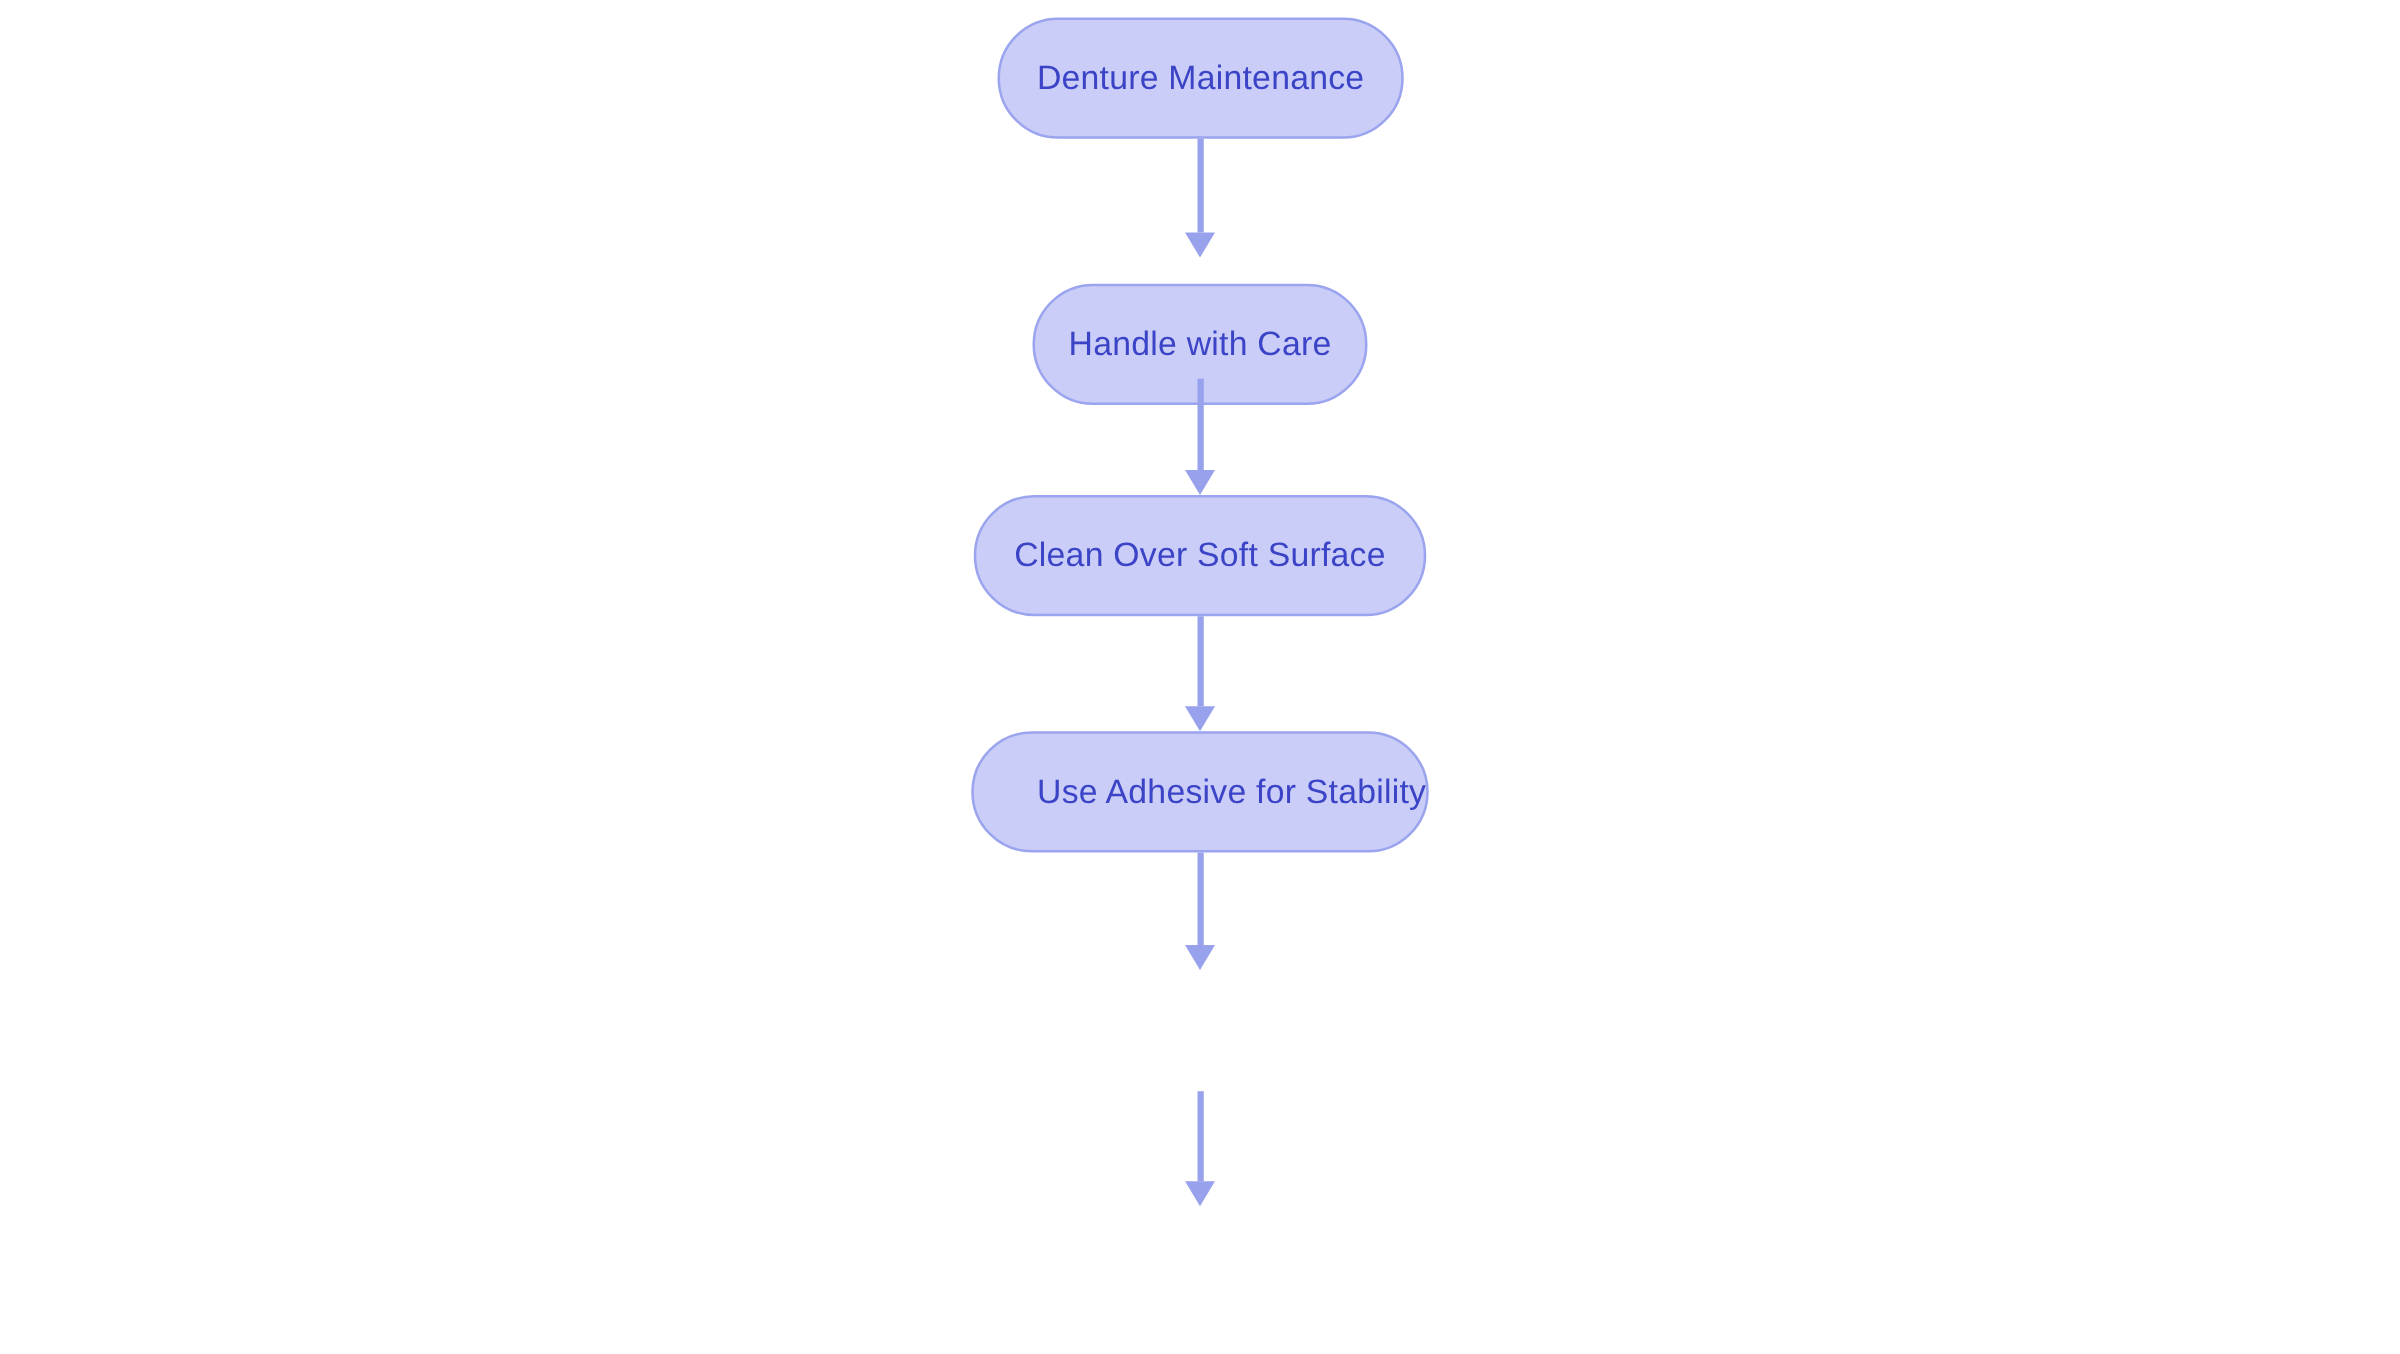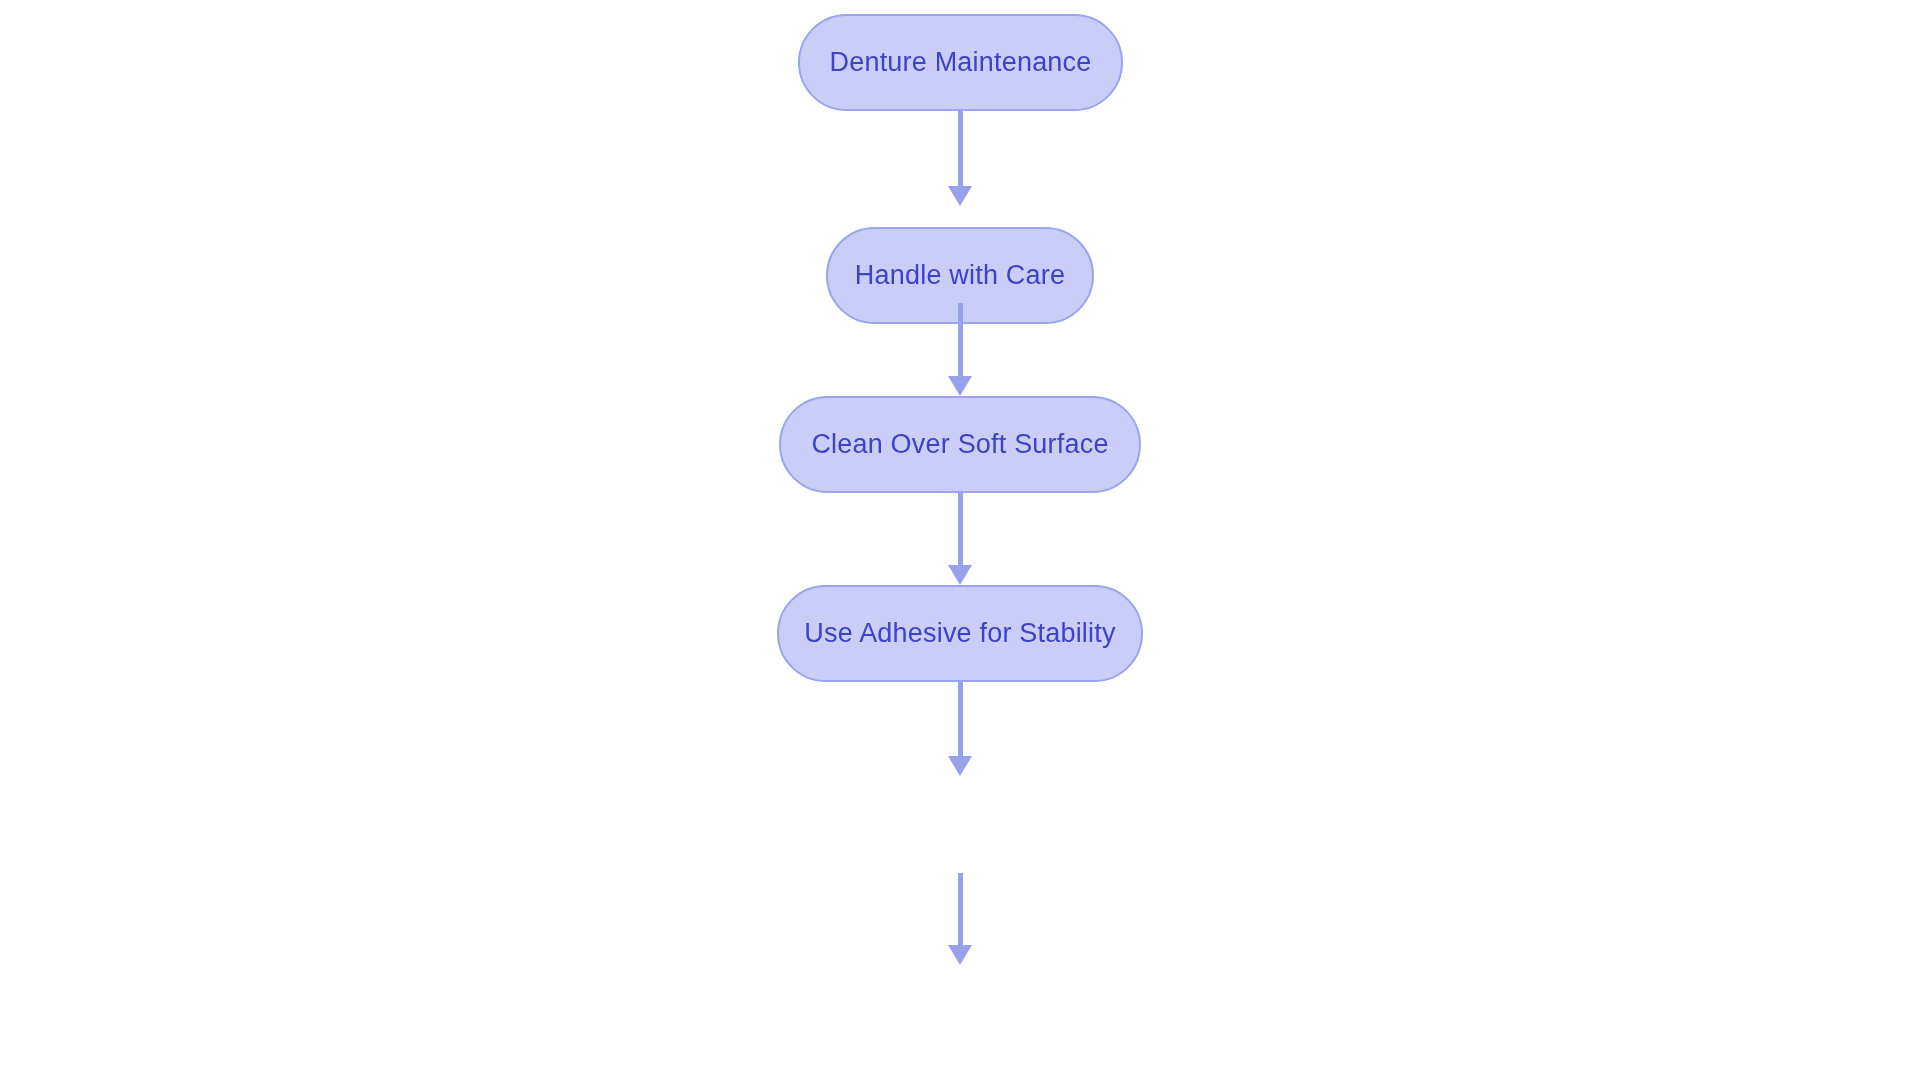--- a/index.html
+++ b/index.html
@@ -30,21 +30,21 @@
     color: var(--text, #3b43c6);
     font-size: 27px;
     font-weight: 400;
     letter-spacing: 0.2px;
     white-space: nowrap;
   }
   
   .n1 { left: 798px; top: 14px;  width: 325px; }
   .n2 { left: 826px; top: 206px; width: 268px; margin-top: 21px; }
   .n3 { left: 779px; top: 396px; width: 362px; }
-  .n4 { left: 777px; top: 585px; width: 366px; }
+  .n4 { left: 777px; top: 585px; width: 366px; justify-content: flex-end; }
   .n5 { left: 772px; top: 776px; width: 376px; }
   .n6 { left: 770px; top: 965px; width: 381px; }
 
   .arrow {
     position: absolute;
     left: 948px;
     width: 24px;
     display: flex;
     flex-direction: column;
     align-items: center;

